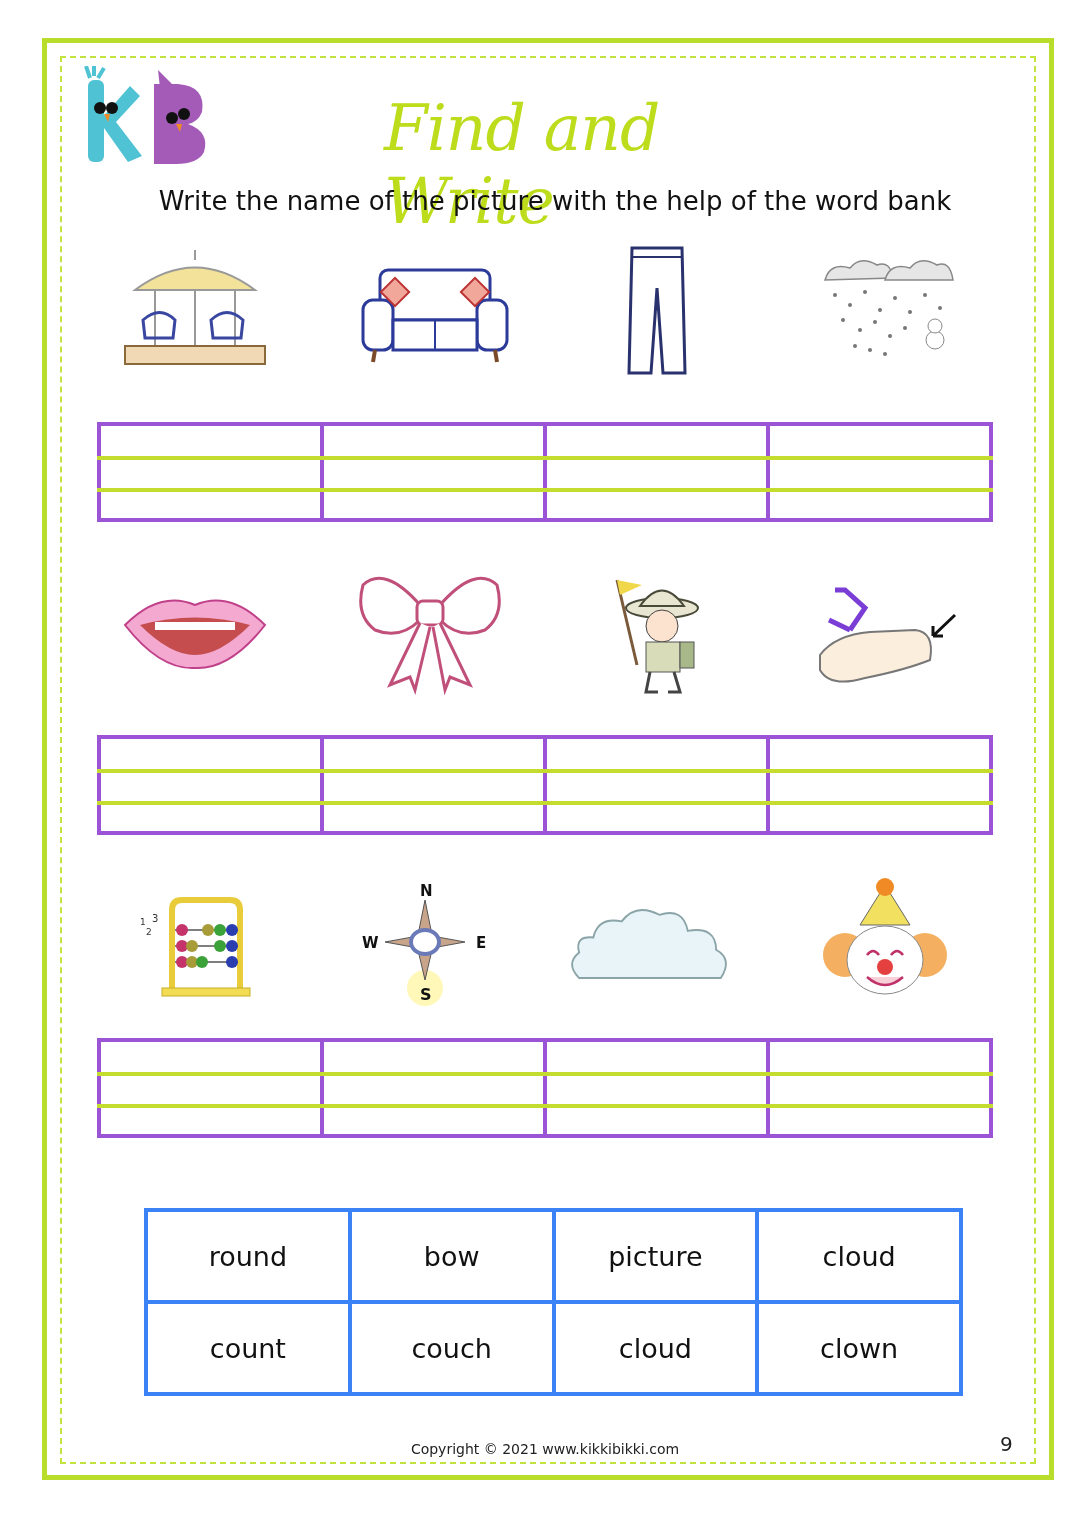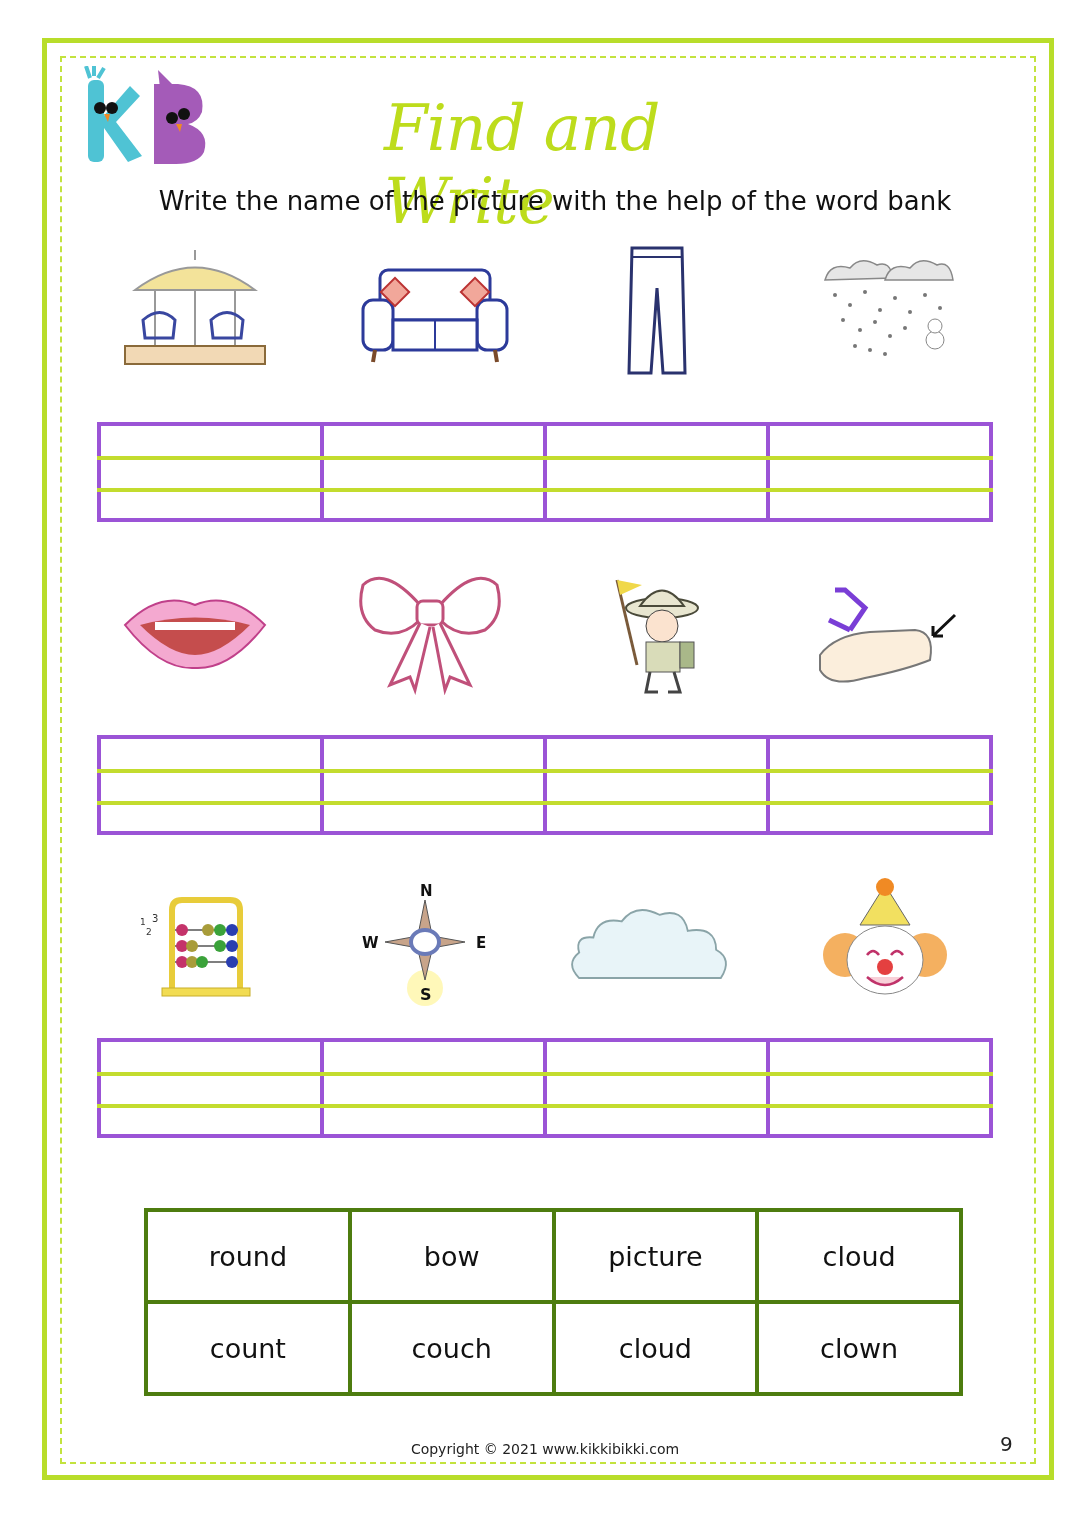--- a/index.html
+++ b/index.html
@@ -9,21 +9,21 @@
   .logo{position:absolute;left:78px;top:66px;width:140px;height:100px;}
   .title{position:absolute;left:384px;top:92px;width:350px;text-align:left;font-family:"DejaVu Serif",serif;font-style:italic;font-size:63px;color:#bddc1c;letter-spacing:-1px;}
   .instr{position:absolute;left:100px;top:186px;width:910px;text-align:center;font-size:26px;color:#111;}
   .pic{position:absolute;width:170px;height:140px;display:flex;align-items:center;justify-content:center;}
   .lines{position:absolute;left:97px;width:896px;height:100px;border:4px solid #9b54d6;box-sizing:border-box;display:flex;}
   .lines .cell{flex:1;border-right:4px solid #9b54d6;position:relative;}
   .lines .cell:last-child{border-right:none;}
   .lines .g1,.lines .g2{position:absolute;left:-4px;right:-4px;height:4px;background:#c3dc2e;}
   .lines .g1{top:30px;} .lines .g2{top:62px;}
   .bank{position:absolute;left:144px;top:1208px;width:819px;height:188px;border-collapse:collapse;}
-  .bank td{border:4px solid #4d7c0f;text-align:center;font-size:27px;color:#111;width:25%;height:62px;}
+  .bank td{border:4px solid #3b82f6;text-align:center;font-size:27px;color:#111;width:25%;height:62px;}
   .copy{position:absolute;left:340px;top:1441px;width:410px;text-align:center;font-size:14px;color:#222;}
   .pageno{position:absolute;left:1000px;top:1432px;font-size:20px;color:#222;}
 </style>
 </head>
 <body>
 
 <div class="outer"></div>
 <div class="inner"></div>
 
 <svg class="logo" viewBox="0 0 140 100">

